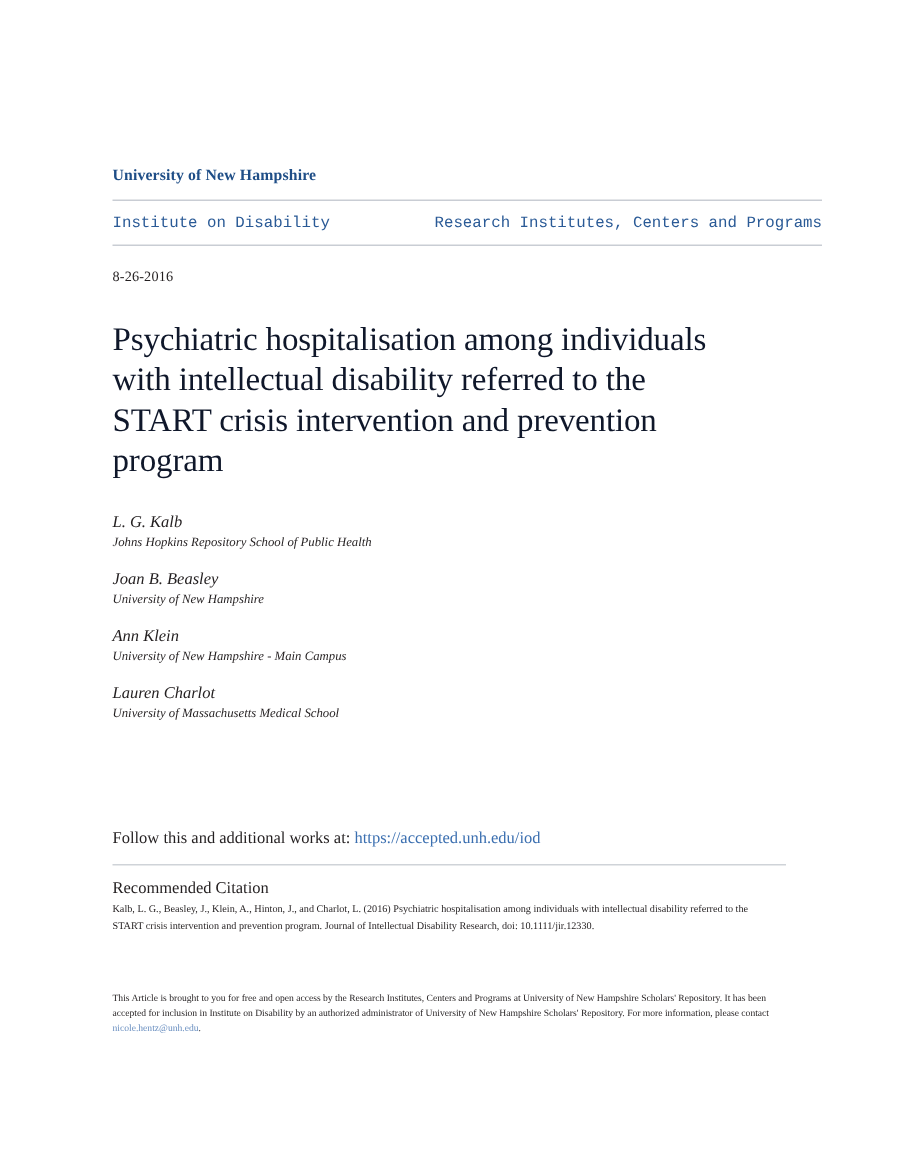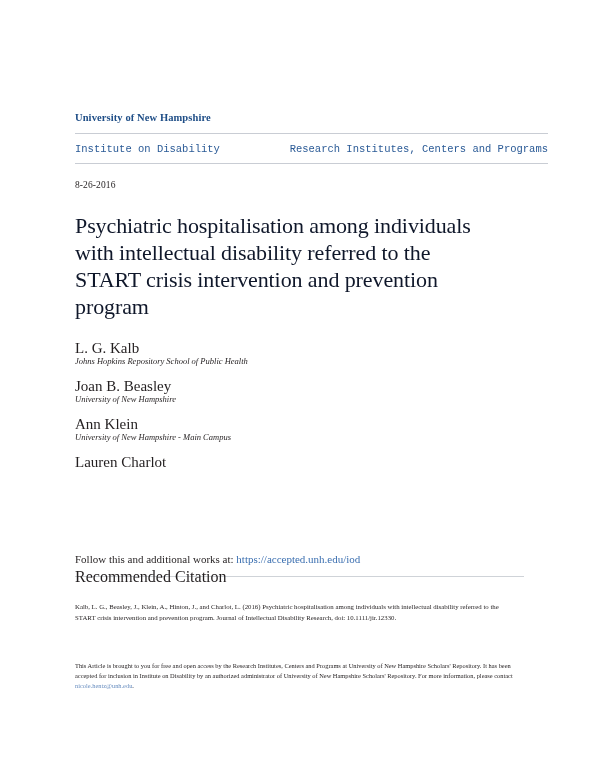--- a/index.html
+++ b/index.html
@@ -86,23 +86,24 @@
     max-width: 455px;
   }
 
   .authors {
     margin-top: 22px;
   }
   .author-block {
     margin-bottom: 13px;
   }
   .author-name {
-    font-size: 15px;
+    font-size: 11px;
     line-height: 13px;
     color: #231f20;
+    font-style: italic;
   }
   .author-affil {
     font-size: 8.5px;
     line-height: 12px;
     font-style: italic;
     color: #231f20;
   }
 
   
   .follow-line {
@@ -121,22 +122,22 @@
     position: absolute;
     left: 75px;
     top: 576px;
     width: 449px;
     border-top: 1px solid #cfd3d8;
   }
 
   .citation-head {
     position: absolute;
     left: 75px;
-    top: 568px;
-    font-size: 16px;
+    top: 586px;
+    font-size: 11px;
     color: #231f20;
   }
 
   .citation-body {
     position: absolute;
     left: 75px;
     top: 602px;
     width: 440px;
     font-size: 6.8px;
     line-height: 10.5px;
@@ -192,20 +193,21 @@
       <div class="author-affil">University of New Hampshire</div>
     </div>
 
     <div class="author-block">
       <div class="author-name">Ann Klein</div>
       <div class="author-affil">University of New Hampshire - Main Campus</div>
     </div>
 
     <div class="author-block">
       <div class="author-name">Lauren Charlot</div>
+      <div class="author-affil">University of Massachusetts Medical School</div>
     </div>
 
   </div>
 
   <div class="follow-line">
     <span>Follow this and additional works at: </span><a class="follow-link" href="#">https://accepted.unh.edu/iod</a>
   </div>
 
   <div class="rule-follow"></div>
 

